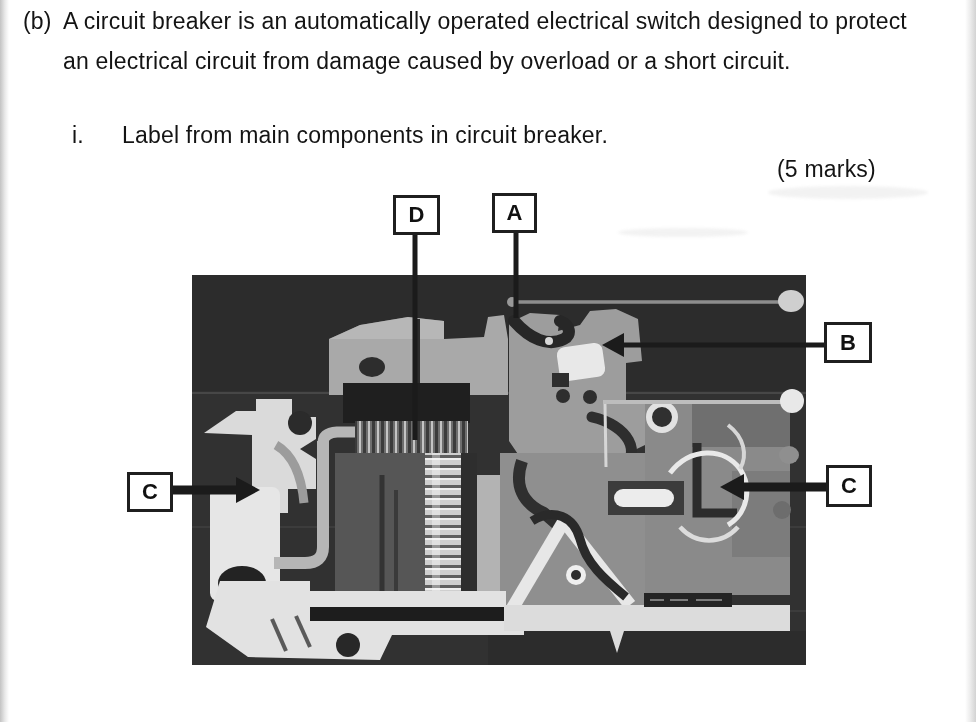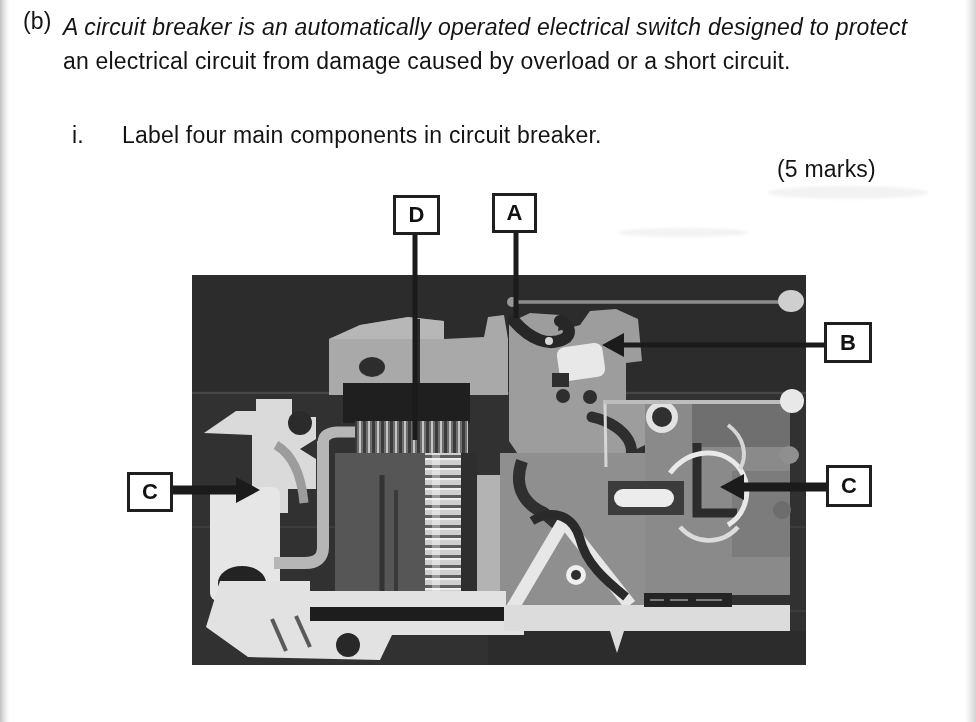--- a/index.html
+++ b/index.html
@@ -48,24 +48,24 @@
 </style>
 </head>
 <body>
 
 <div class="page">
 
   <div class="edge-left"></div>
   <div class="edge-right"></div>
 
   <div class="txt" style="left:23px;top:6px;">(b)</div>
-  <div class="txt" style="left:63px;top:12px;font-style:italic;">A circuit breaker is an automatically operated electrical switch designed to protect</div>
+  <div class="txt" style="left:63px;top:6px;">A circuit breaker is an automatically operated electrical switch designed to protect</div>
   <div class="txt" style="left:63px;top:46px;text-align:center;">an electrical circuit from damage caused by overload or a short circuit.</div>
   <div class="txt" style="left:72px;top:120px;">i.</div>
-  <div class="txt" style="left:122px;top:120px;">Label four main components in circuit breaker.</div>
+  <div class="txt" style="left:122px;top:120px;">Label from main components in circuit breaker.</div>
   <div class="txt" style="left:777px;top:154px;">(5 marks)</div>
 
   <div class="smudge" style="left:618px;top:228px;width:130px;height:9px;"></div>
   <div class="smudge" style="left:768px;top:186px;width:160px;height:13px;"></div>
 
   <svg class="photo" viewBox="0 0 614 390">
     <defs>
       <pattern id="coilV" width="9" height="34" patternUnits="userSpaceOnUse">
         <rect width="9" height="34" fill="#6e6e6e"></rect>
         <rect x="0" width="3" height="34" fill="#3b3b3b"></rect>

